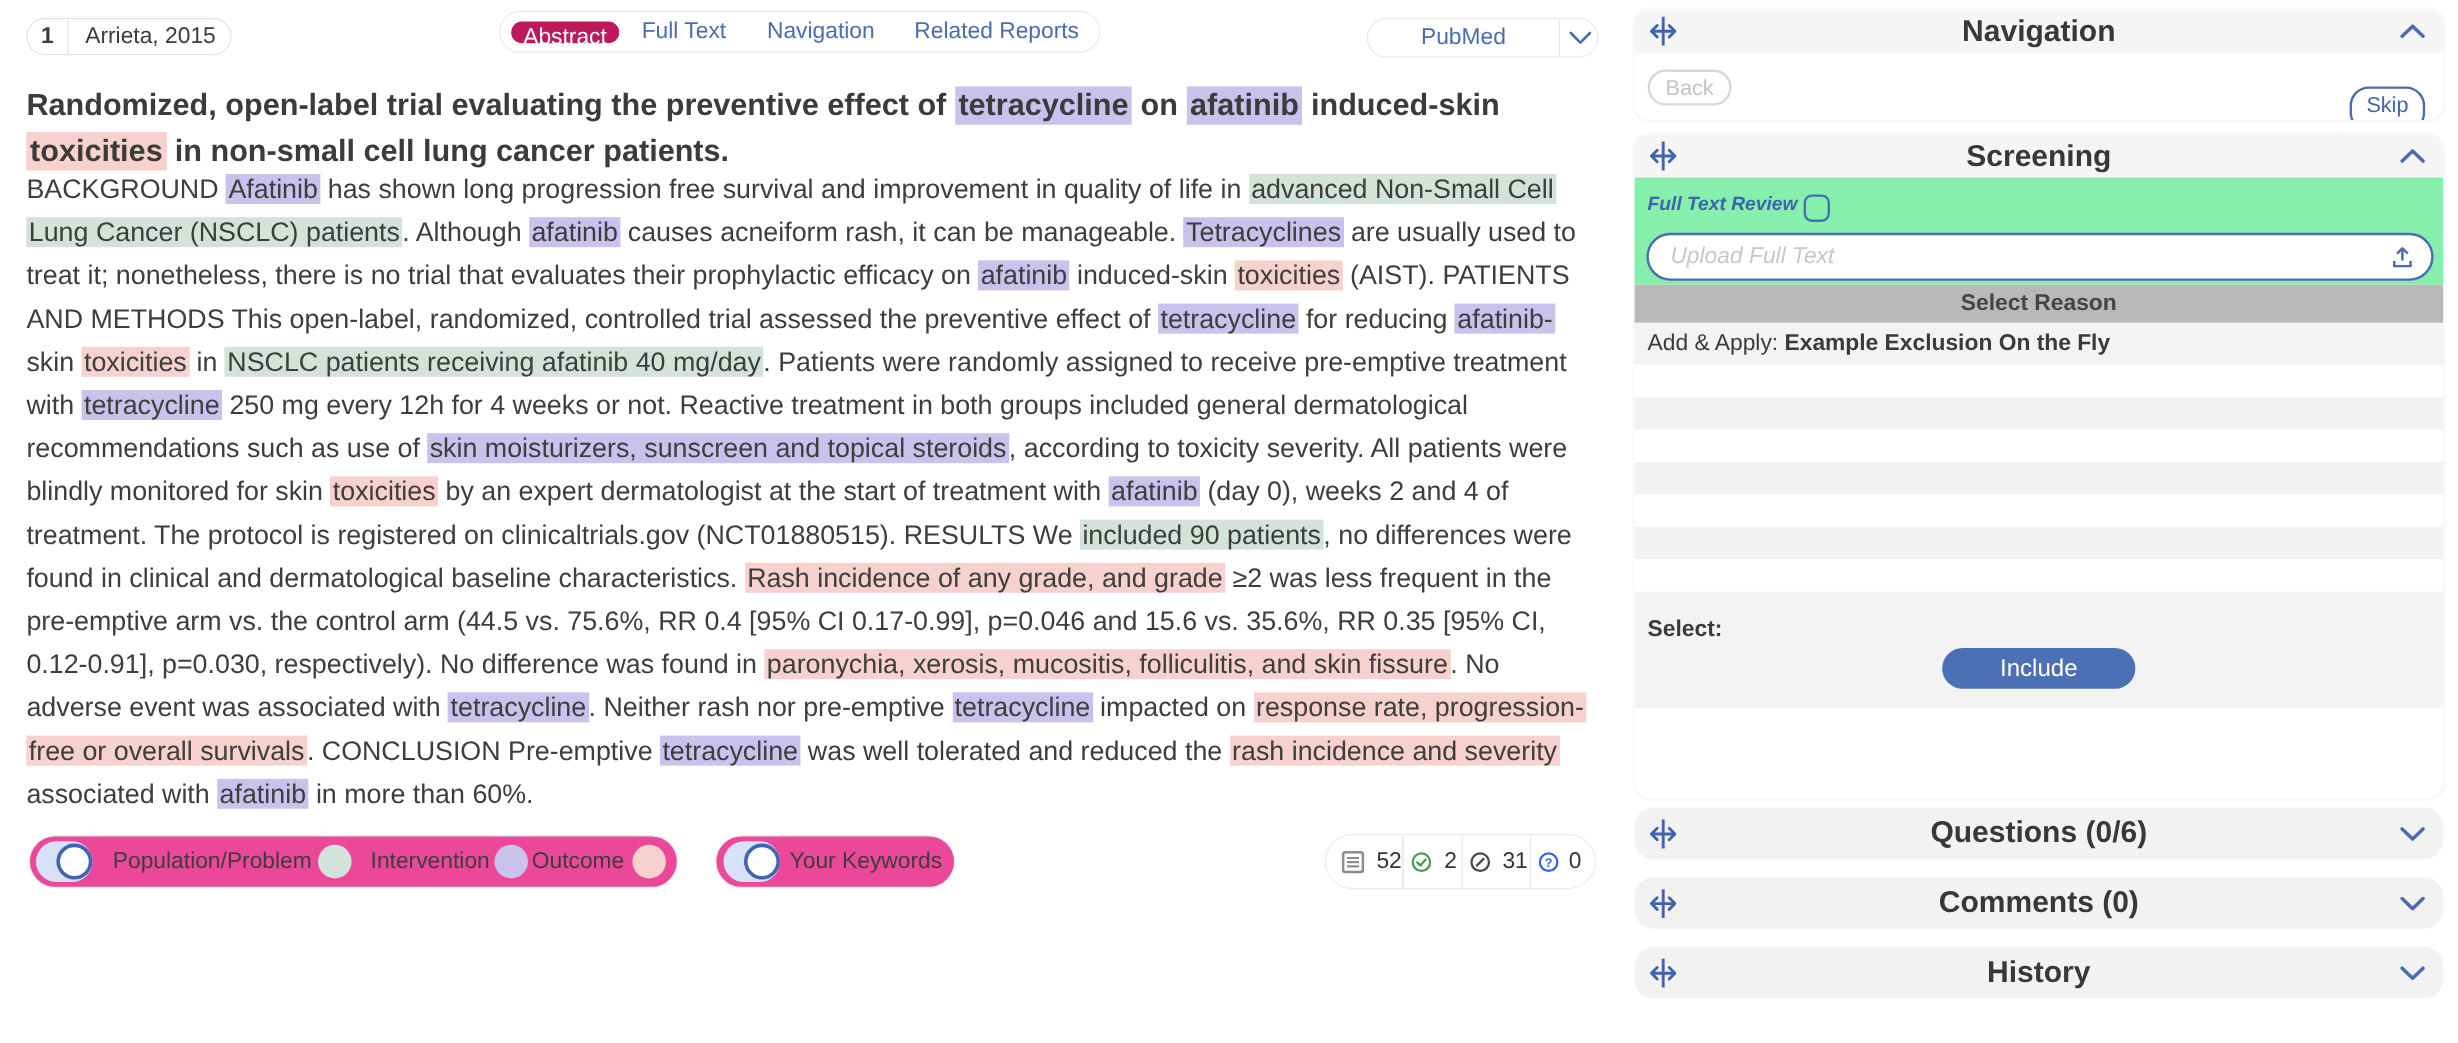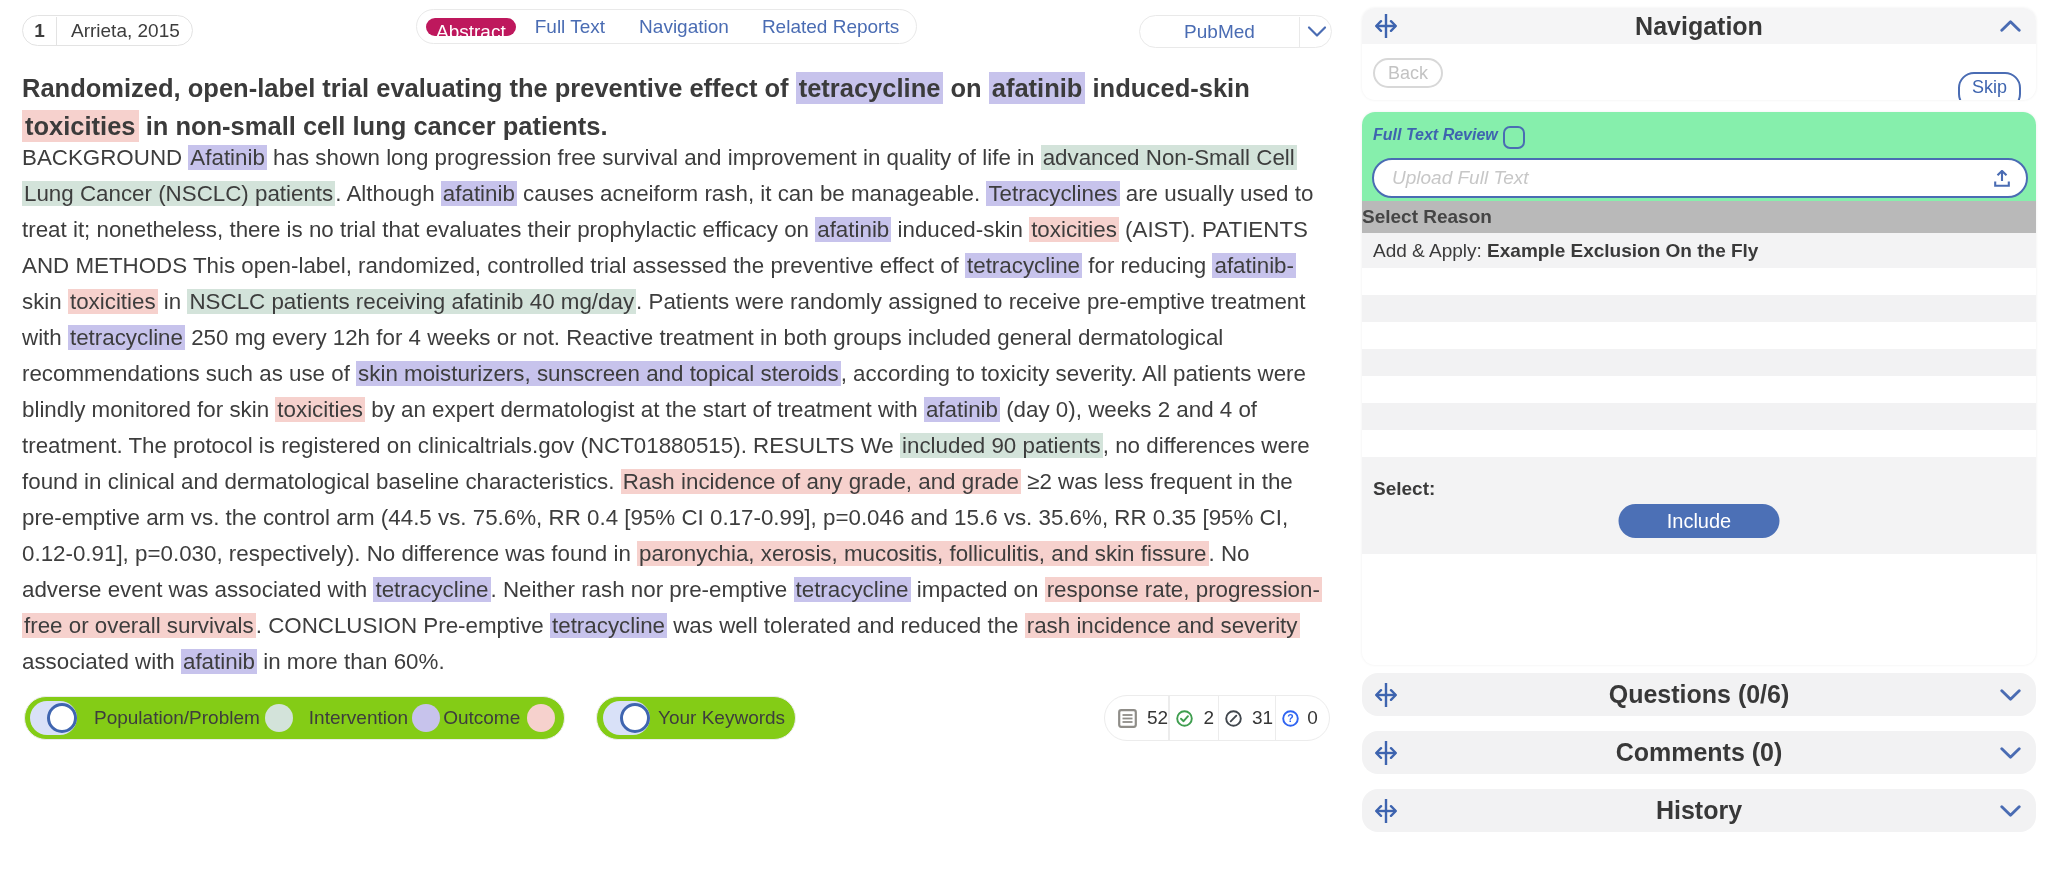--- a/index.html
+++ b/index.html
@@ -17,21 +17,21 @@
 #tabs .sel { background:#be185d; color:#fff; border-radius:14px; height:18px; line-height:27px; padding:0 10px; font-size:19px; }
 #tabs .t { color:#4a6cb3; font-size:19px; }
 #pubmed { left:1139px; top:15px; width:193px; height:33px; border:1.5px solid #e9e9e9; border-radius:17px; background:#fff; display:flex; align-items:center; }
 #pubmed .lbl { width:160px; text-align:center; color:#4a6cb3; font-size:19px; border-right:1.5px solid #e9e9e9; line-height:30px; height:30px;}
 #pubmed svg { margin-left:7px; }
 
 #title { left:22px; top:69px; font-size:25.5px; font-weight:bold; line-height:38px; color:#3b3b3b; white-space:nowrap; }
 #title span { padding:2px 3px; }
 #bodytext { left:22px; top:140px; font-size:22.35px; line-height:36px; color:#3d3d3d; white-space:nowrap; }
 
-.pill { border:1.5px solid #ececec; border-radius:22px; background:#84cc16; display:flex; align-items:center; }
+.pill { border:1.5px solid #ececec; border-radius:22px; background:#ec4899; display:flex; align-items:center; }
 .toggle { width:47px; height:34px; border-radius:17px; background:#d9e1f8; position:relative; }
 .toggle .knob { position:absolute; right:0px; top:2px; width:30px; height:30px; border-radius:50%; background:#fff; border:3px solid #3f65b0; }
 .sw { width:28px; height:28px; border-radius:50%; }
 .legtxt { font-size:19px; color:#3d3d3d; }
 
 #stats { left:1104px; top:695px; width:226px; height:46px; border:1.5px solid #ececec; border-radius:23px; background:#fff; display:flex; align-items:center; }
 #stats .seg { display:flex; align-items:center; height:100%; }
 #stats .n { font-size:19px; color:#363636; }
 .segdiv { width:1.5px; height:100%; background:#ececec; }
 
@@ -135,34 +135,46 @@
         <polyline points="1.8,10.2 10.5,1.8 19.2,10.2" fill="none" stroke="#4a6cb3" stroke-width="2.9" stroke-linecap="round" stroke-linejoin="round"></polyline>
       </svg>
   </div>
   <div style="position:relative; height:56px;">
     <div class="btn" style="position:absolute; left:11px; top:14px; width:70px; height:30px; line-height:27px; border:2px solid #d8d8d8; color:#c3c3c3;">Back</div>
     <div class="btn" style="position:absolute; right:15px; top:28px; width:63px; height:38px; line-height:27px; border:2px solid #4a6cb3; color:#3e64af;">Skip</div>
   </div>
 </div>
 
 <div class="abs panel" style="top:112px; height:553px;">
+  <div class="phead">
+    <svg class="micon" width="22" height="26" viewBox="0 0 22 26">
+        <line x1="11" y1="1" x2="11" y2="25" stroke="#3e64af" stroke-width="2.4"></line>
+        <line x1="1.2" y1="13" x2="20.8" y2="13" stroke="#3e64af" stroke-width="2.4"></line>
+        <polyline points="6,8.2 1.2,13 6,17.8" fill="none" stroke="#3e64af" stroke-width="2.4" stroke-linejoin="round" stroke-linecap="round"></polyline>
+        <polyline points="16,8.2 20.8,13 16,17.8" fill="none" stroke="#3e64af" stroke-width="2.4" stroke-linejoin="round" stroke-linecap="round"></polyline>
+      </svg>
+    <div class="ptitle">Screening</div>
+    <svg class="chev" width="21" height="12" viewBox="0 0 21 12">
+        <polyline points="1.8,10.2 10.5,1.8 19.2,10.2" fill="none" stroke="#4a6cb3" stroke-width="2.9" stroke-linecap="round" stroke-linejoin="round"></polyline>
+      </svg>
+  </div>
   <div style="position:relative; height:89px; background:#86efac;font-style:italic;">
     <div style="position:absolute; left:11px; top:14px; font-size:16px; font-weight:bold; color:#3e64af;">Full Text Review</div>
     <div style="position:absolute; left:139px; top:50px;"></div>
     <div style="position:absolute; left:141px; top:14px; width:22px; height:23px; border:2.5px solid #4a6cb3; border-radius:7px;"></div>
     <div class="inputpill" style="left:10px; top:46px; width:656px; height:40px; border-radius:20px;">
       <div style="margin-left:18px; font-size:19px; color:#c7c7c7;">Upload Full Text</div>
       <svg style="position:absolute; right:15px;" width="18" height="17" viewBox="0 0 18 17">
           <polyline points="2.2,11.5 2.2,15.8 15.8,15.8 15.8,11.5" fill="none" stroke="#4a6cb3" stroke-width="2.1"></polyline>
           <line x1="9" y1="1.5" x2="9" y2="11" stroke="#4a6cb3" stroke-width="2.1"></line>
           <polyline points="4.5,5.3 9,0.9 13.5,5.3" fill="none" stroke="#4a6cb3" stroke-width="2.1" stroke-linejoin="miter"></polyline>
         </svg>
     </div>
   </div>
-  <div style="height:32px; background:#b9b9b9; font-size:19px; font-weight:bold; color:#454545; line-height:32px;">Select Reason</div>
+  <div style="height:32px; background:#b9b9b9; text-align:center; font-size:19px; font-weight:bold; color:#454545; line-height:32px;">Select Reason</div>
   <div style="height:35px; background:#f3f3f4; font-size:19px; color:#3a3a3a; line-height:35px; padding-left:11px;">Add &amp; Apply: <span style="font-weight:bold;">Example Exclusion On the Fly</span></div>
   <div style="height:27px; background:#fff;"></div>
   <div style="height:27px; background:#f2f2f3;"></div>
   <div style="height:27px; background:#fff;"></div>
   <div style="height:27px; background:#f2f2f3;"></div>
   <div style="height:27px; background:#fff;"></div>
   <div style="height:27px; background:#f2f2f3;"></div>
   <div style="height:27px; background:#fff;"></div>
   <div style="position:relative; height:97px; background:#f3f3f4;">
     <div style="position:absolute; left:11px; top:21px; font-size:19px; font-weight:bold; color:#3a3a3a;">Select:</div>

